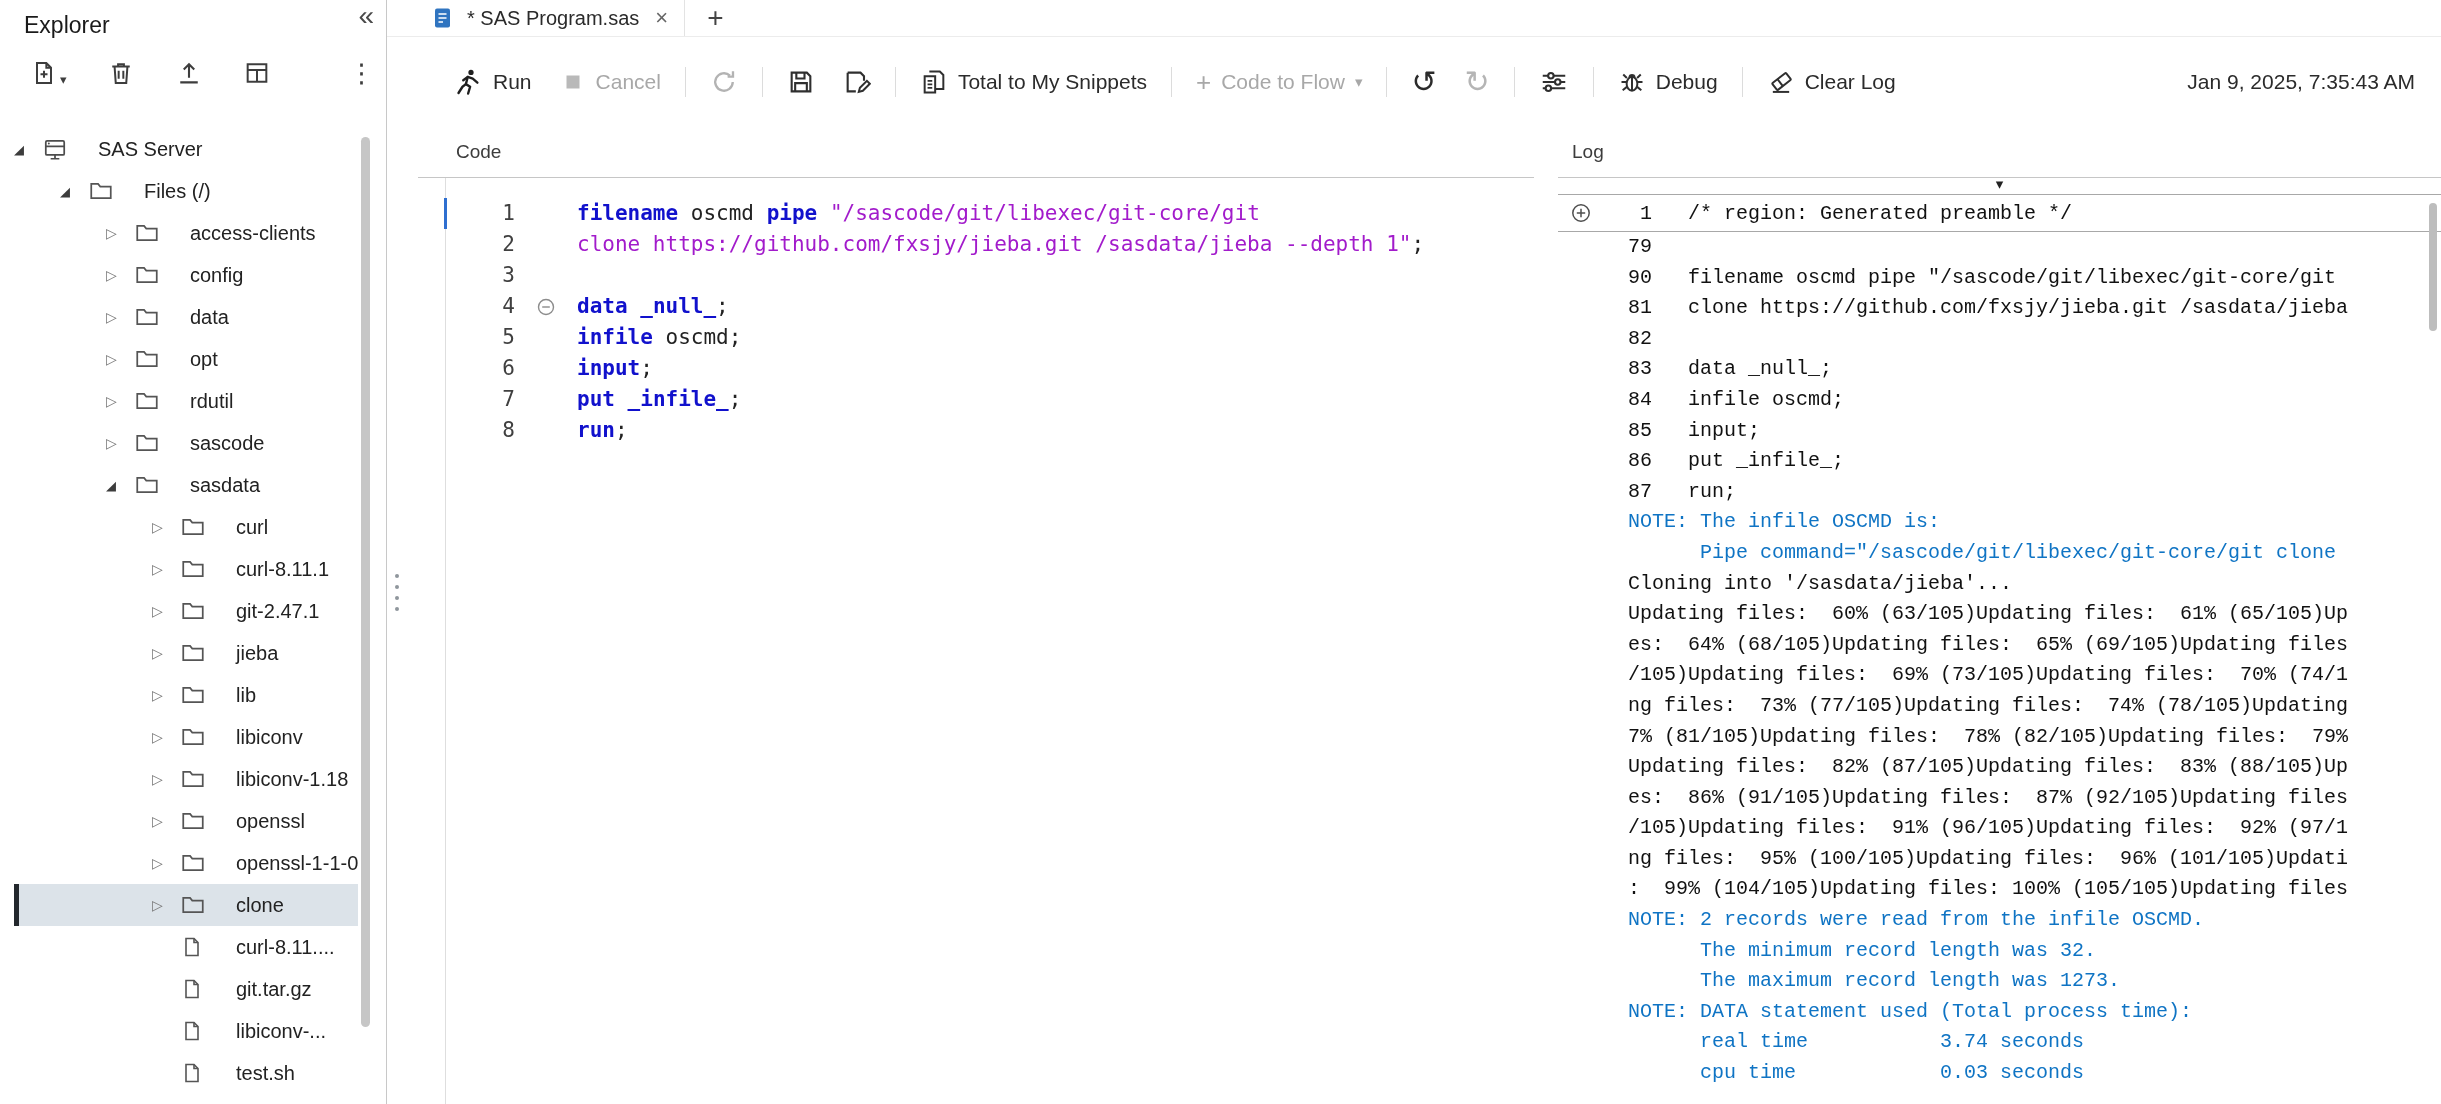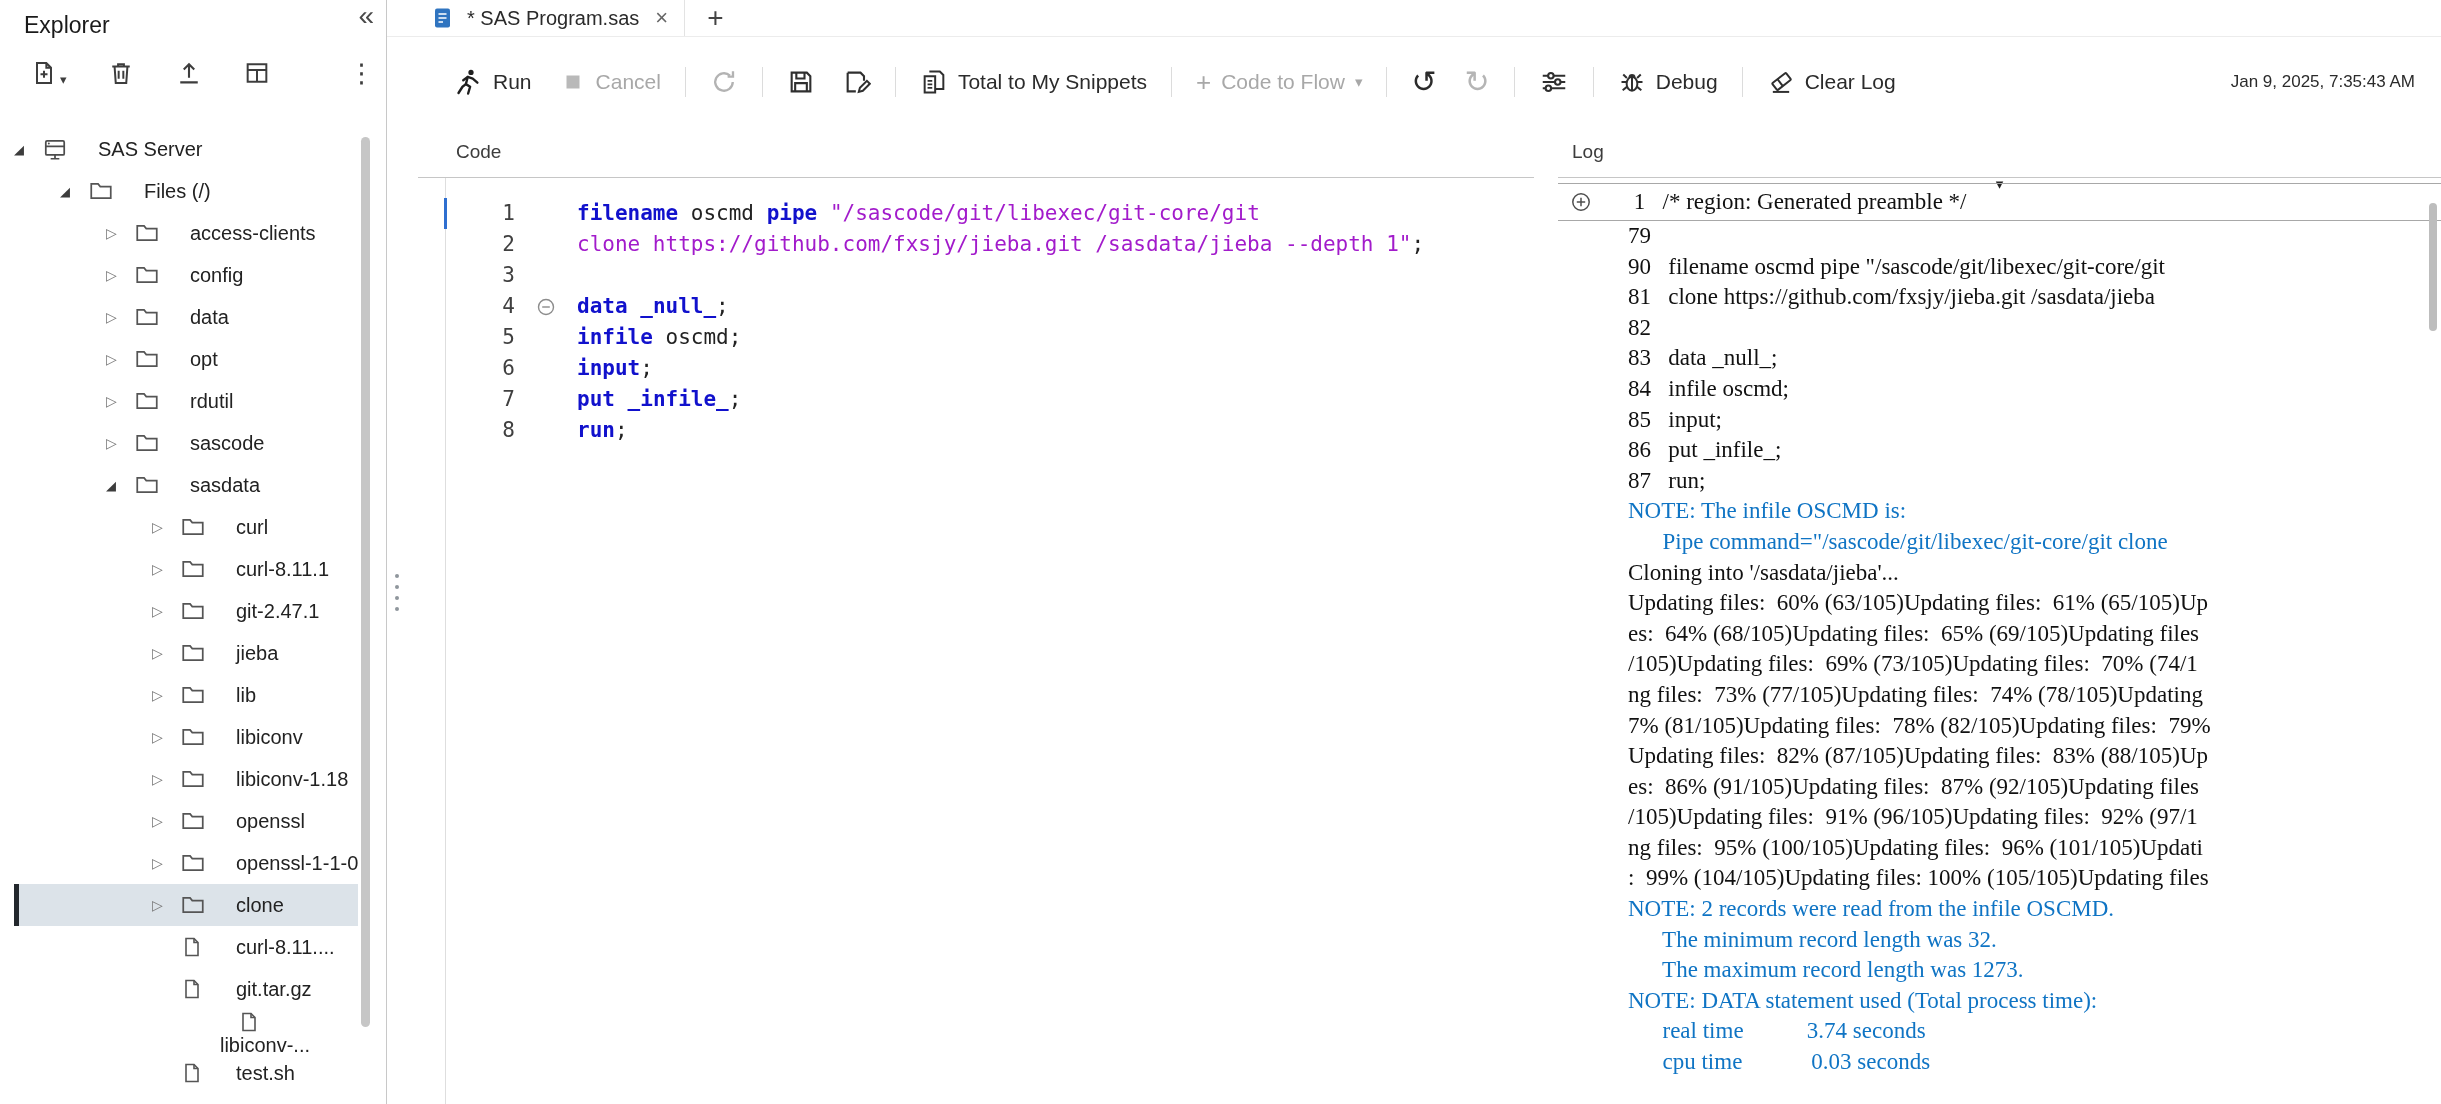--- a/index.html
+++ b/index.html
@@ -34,21 +34,21 @@
   .newtab{font-size:28px;color:#444;padding:0 22px;cursor:pointer;}
 
   .toolbar{height:89px;display:flex;align-items:center;padding:0 24px 0 52px;}
   .tbtn{display:flex;align-items:center;gap:10px;font-size:21px;color:#2b2b2b;padding:0 14px;white-space:nowrap;cursor:pointer;}
   .tbtn.disabled{color:#a8a8a8;cursor:default;}
   .tsep{width:1px;height:30px;background:#dcdcdc;margin:0 10px;flex:none;}
   .uarrow{font-size:30px;line-height:1;color:#2b2b2b;}
   .uarrow.gray{color:#b5b5b5;}
   .plus-glyph{font-size:26px;line-height:1;}
   .dd-caret{font-size:15px;}
-  .timestamp{margin-left:auto;font-size:17px;color:#2b2b2b;padding-right:2px;white-space:nowrap;}
+  .timestamp{margin-left:auto;font-size:21px;color:#2b2b2b;padding-right:2px;white-space:nowrap;}
 
   
   .panels{flex:1;display:flex;position:relative;padding-left:31px;min-height:0;}
   .splitter{position:absolute;left:8px;top:448px;display:flex;flex-direction:column;gap:7px;cursor:col-resize;}
   .splitter .dot{width:4px;height:4px;border-radius:50%;background:#8f969c;}
 
   .panel-head{height:51px;border-bottom:1px solid #c6c6c6;display:flex;align-items:center;}
   .panel-tab{font-size:19px;color:#3c3c3c;}
 
   .code-panel{width:1116px;flex:none;display:flex;flex-direction:column;position:relative;}
@@ -62,21 +62,21 @@
   .ctext{white-space:pre;}
   .tok-kw{color:#1111cc;font-weight:bold;}
   .tok-str{color:#a21bcb;}
   .tok-pl{color:#222;}
 
   .panel-gap{width:24px;flex:none;}
 
   .log-panel{flex:1;min-width:0;display:flex;flex-direction:column;position:relative;overflow:hidden;}
   .log-panel .panel-tab{padding-left:14px;}
   .log-divider-handle{position:absolute;left:50%;top:49px;transform:translateX(-50%);font-size:15px;color:#222;cursor:row-resize;}
-  .log-body{flex:1;font-family:Liberation Serif, serif;font-size:23px;margin-top:5px;min-height:0;}
+  .log-body{flex:1;font-family:Liberation Mono, monospace;font-size:20px;margin-top:16px;min-height:0;}
   .region-row{position:relative;height:36px;border-top:1px solid #a8a8a8;border-bottom:1px solid #a8a8a8;display:flex;align-items:center;cursor:pointer;}
   .region-plus{position:absolute;left:12px;top:7px;}
   .region-text{padding-left:70px;white-space:pre;color:#111;}
   .log-lines{padding-left:70px;}
   .log-line{height:30.6px;line-height:30.6px;white-space:pre;color:#111;}
   .log-line.note{color:#0f74c4;}
   .log-scroll{position:absolute;right:4px;top:77px;width:8px;height:128px;background:#bdbdbd;border-radius:4px;}
 </style>
 </head>
 <body>
@@ -301,21 +301,21 @@
         <div class="tree-row" style="padding-left: 138px;">
           <span class="caret"></span>
           <span class="ticon">
             <svg width="24" height="24" viewBox="0 0 24 24">
               <path d="M6 3.5h8l4 4v13H6z" fill="none" stroke="#555" stroke-width="1.6"></path>
               <path d="M14 3.5v4h4" fill="none" stroke="#555" stroke-width="1.6"></path>
             </svg>
           </span>
           <span class="tlabel">git.tar.gz</span>
         </div>
-        <div class="tree-row" style="padding-left: 138px; flex-direction: column;">
+        <div class="tree-row" style="padding-left: 138px;">
           <span class="caret"></span>
           <span class="ticon">
             <svg width="24" height="24" viewBox="0 0 24 24">
               <path d="M6 3.5h8l4 4v13H6z" fill="none" stroke="#555" stroke-width="1.6"></path>
               <path d="M14 3.5v4h4" fill="none" stroke="#555" stroke-width="1.6"></path>
             </svg>
           </span>
           <span class="tlabel">libiconv-...</span>
         </div>
         <div class="tree-row" style="padding-left: 138px;">

